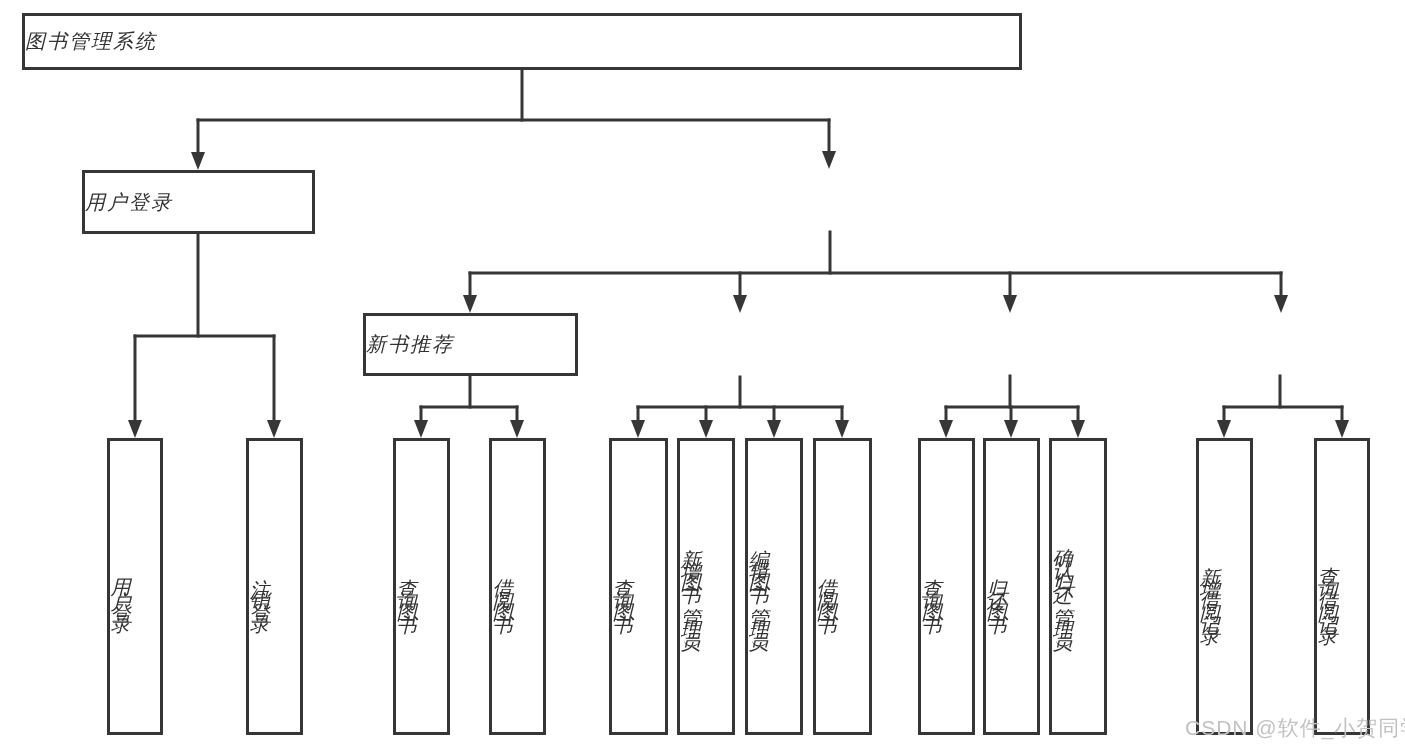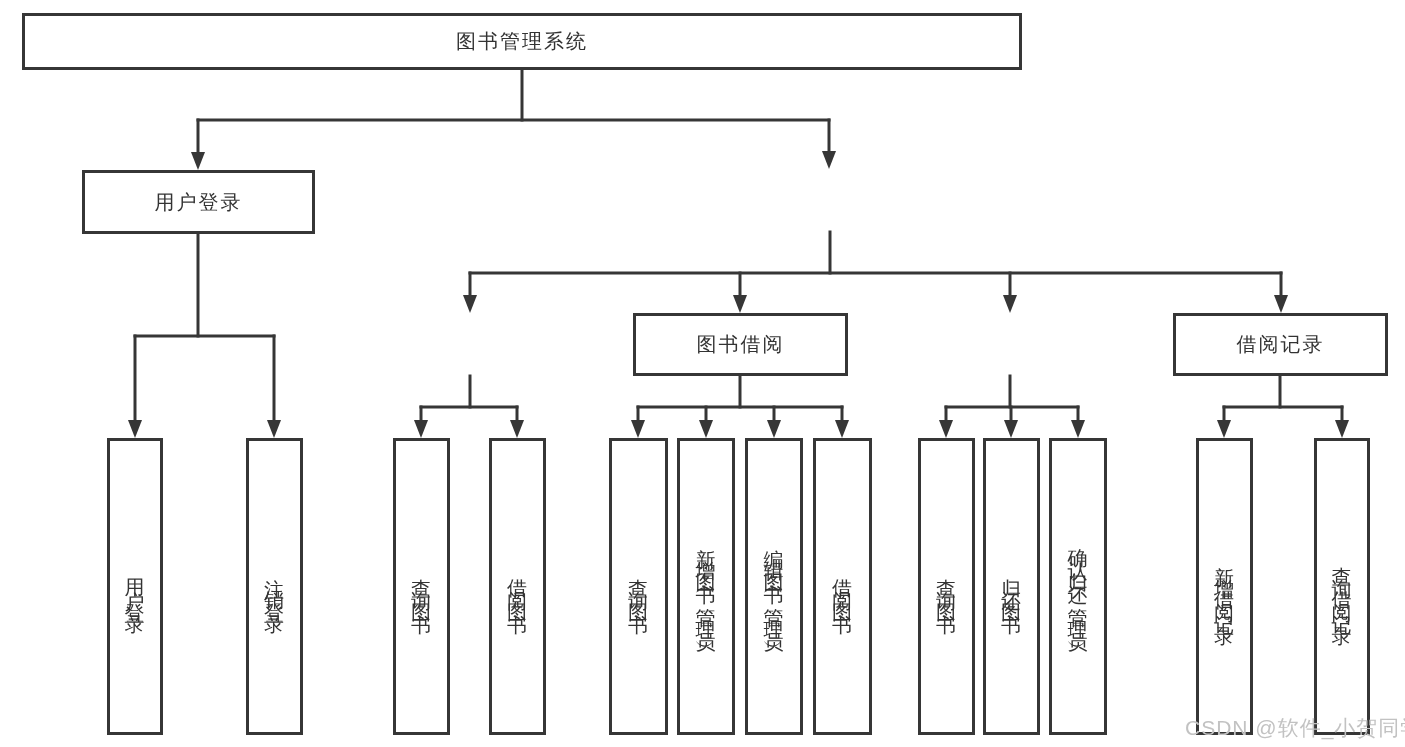--- a/index.html
+++ b/index.html
@@ -12,22 +12,23 @@
   body{width:1405px;height:747px;font-family:"Liberation Sans","DejaVu Sans",sans-serif;}
   .canvas{position:relative;width:1405px;height:747px;background:var(--bg);overflow:hidden;}
   svg.connectors{position:absolute;left:0;top:0;width:1405px;height:747px;pointer-events:none;}
   .node{
     position:absolute;
     box-sizing:border-box;
     border:3px solid var(--line);
     background:var(--bg);
     display:flex;
     align-items:center;
-    justify-content:center;
+    justify-content:flex-start;
     color:var(--text);
+    font-style:italic;
   }
   .h-node{font-size:20px;letter-spacing:2px;white-space:nowrap;}
   .v-node span{
     writing-mode:vertical-lr;
     font-size:20px;
     letter-spacing:12px;
     line-height:1.1;
     white-space:nowrap;
   }
   
@@ -127,25 +128,22 @@
     </svg>
 
   <div class="node h-node n-root">
     <span>图书管理系统</span>
   </div>
 
   <div class="node h-node n-user-login">
     <span>用户登录</span>
   </div>
 
-  <div class="node h-node n-book-borrow">
-    <span>图书借阅</span>
-  </div>
-  <div class="node h-node n-borrow-record">
-    <span>借阅记录</span>
+  <div class="node h-node n-new-book">
+    <span>新书推荐</span>
   </div>
 
   <div class="node v-node leaf n-ul1">
     <span>用户登录</span>
   </div>
   <div class="node v-node leaf n-ul2">
     <span>注销登录</span>
   </div>
 
   <div class="node v-node leaf n-nb1">

